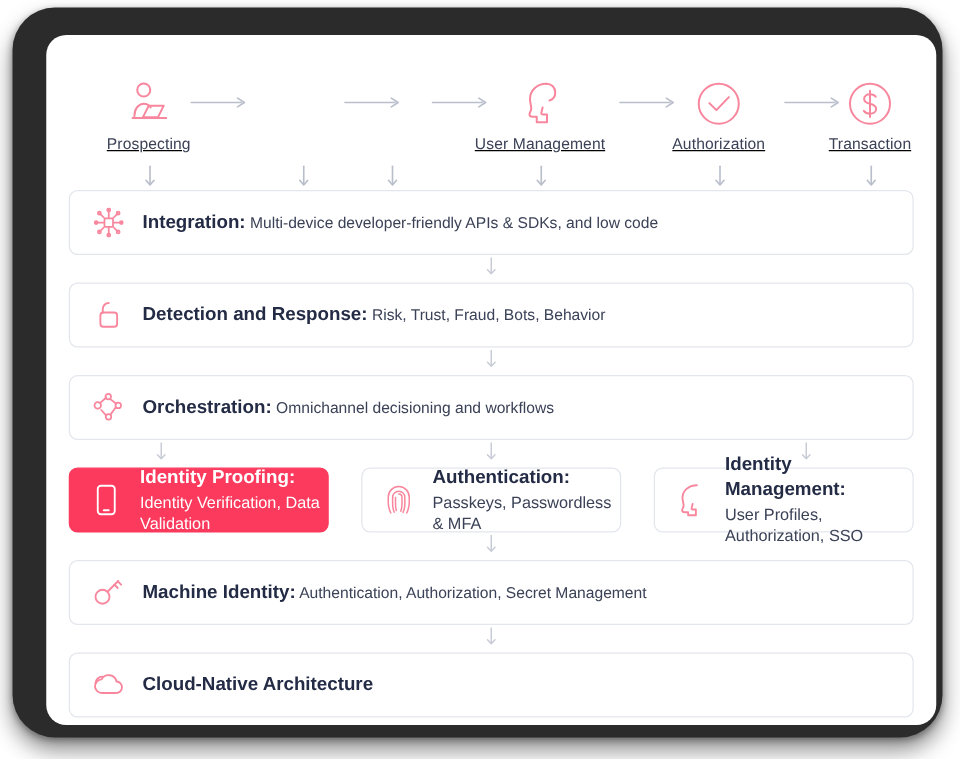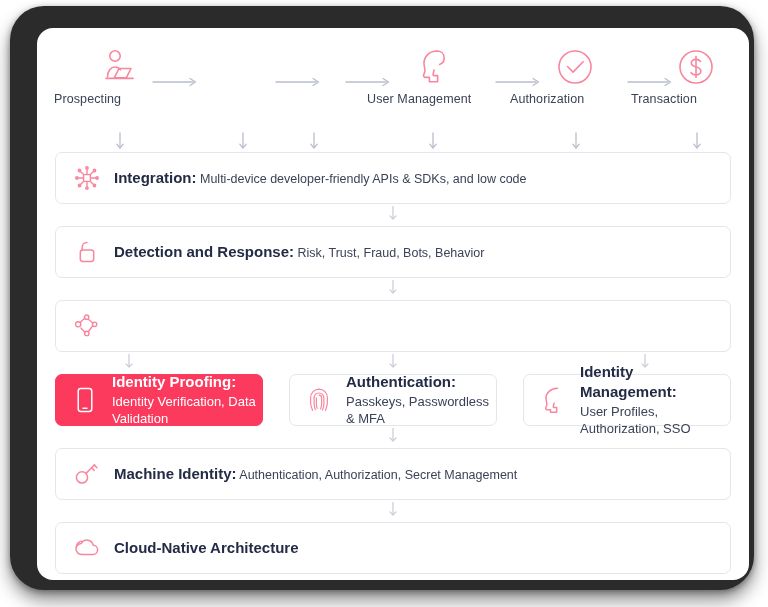--- a/index.html
+++ b/index.html
@@ -27,22 +27,24 @@
     overflow:hidden;
   }
 
   
   #journey{
     position:absolute;
     left:0; top:0; width:712px; height:122px;
   }
   .journey-step{
     position:absolute;
-    top:18px;
+    top:34px;
+    text-align:center;
     width:130px;
+    text-decoration:underline;
   }
   .journey-icon{
     height:42px;
     display:flex;align-items:center;justify-content:center;
   }
   .journey-label{
     margin-top:4px;
     font-size:12.5px;
     color:#3b4257;
     letter-spacing:.1px;
@@ -302,20 +304,24 @@
       <div class="card">
         <div class="card-icon">
           <svg width="26" height="24" viewBox="0 0 26 24" fill="none" stroke="#F8879E" stroke-width="1.4" stroke-linecap="round" stroke-linejoin="round">
             <path d="M6 8.5l5-4.5M14.5 5.5L19 9M18.5 12l-4 5.5M11 18.5L7 14"></path>
             <circle cx="4.2" cy="10.3" r="2.6"></circle>
             <circle cx="12.6" cy="3.2" r="2.2"></circle>
             <circle cx="20.6" cy="10.3" r="2.2"></circle>
             <circle cx="12.8" cy="19.4" r="2.2"></circle>
           </svg>
         </div>
+        <div class="card-text">
+          <b>Orchestration:</b>
+          <span> Omnichannel decisioning and workflows</span>
+        </div>
       </div>
 
       <div id="triple-gap">
         <div class="va" style="left:69px;">
           <svg width="10" height="18" viewBox="0 0 10 18">
               <path d="M5 0v12" stroke="#C8CCD6" stroke-width="1.2" stroke-linecap="round"></path>
               <path d="M2 9.8L5 13l3-3.2" fill="none" stroke="#C8CCD6" stroke-width="1.2" stroke-linecap="round" stroke-linejoin="round"></path>
             </svg>
         </div>
         <div class="va" style="left:333px;">

